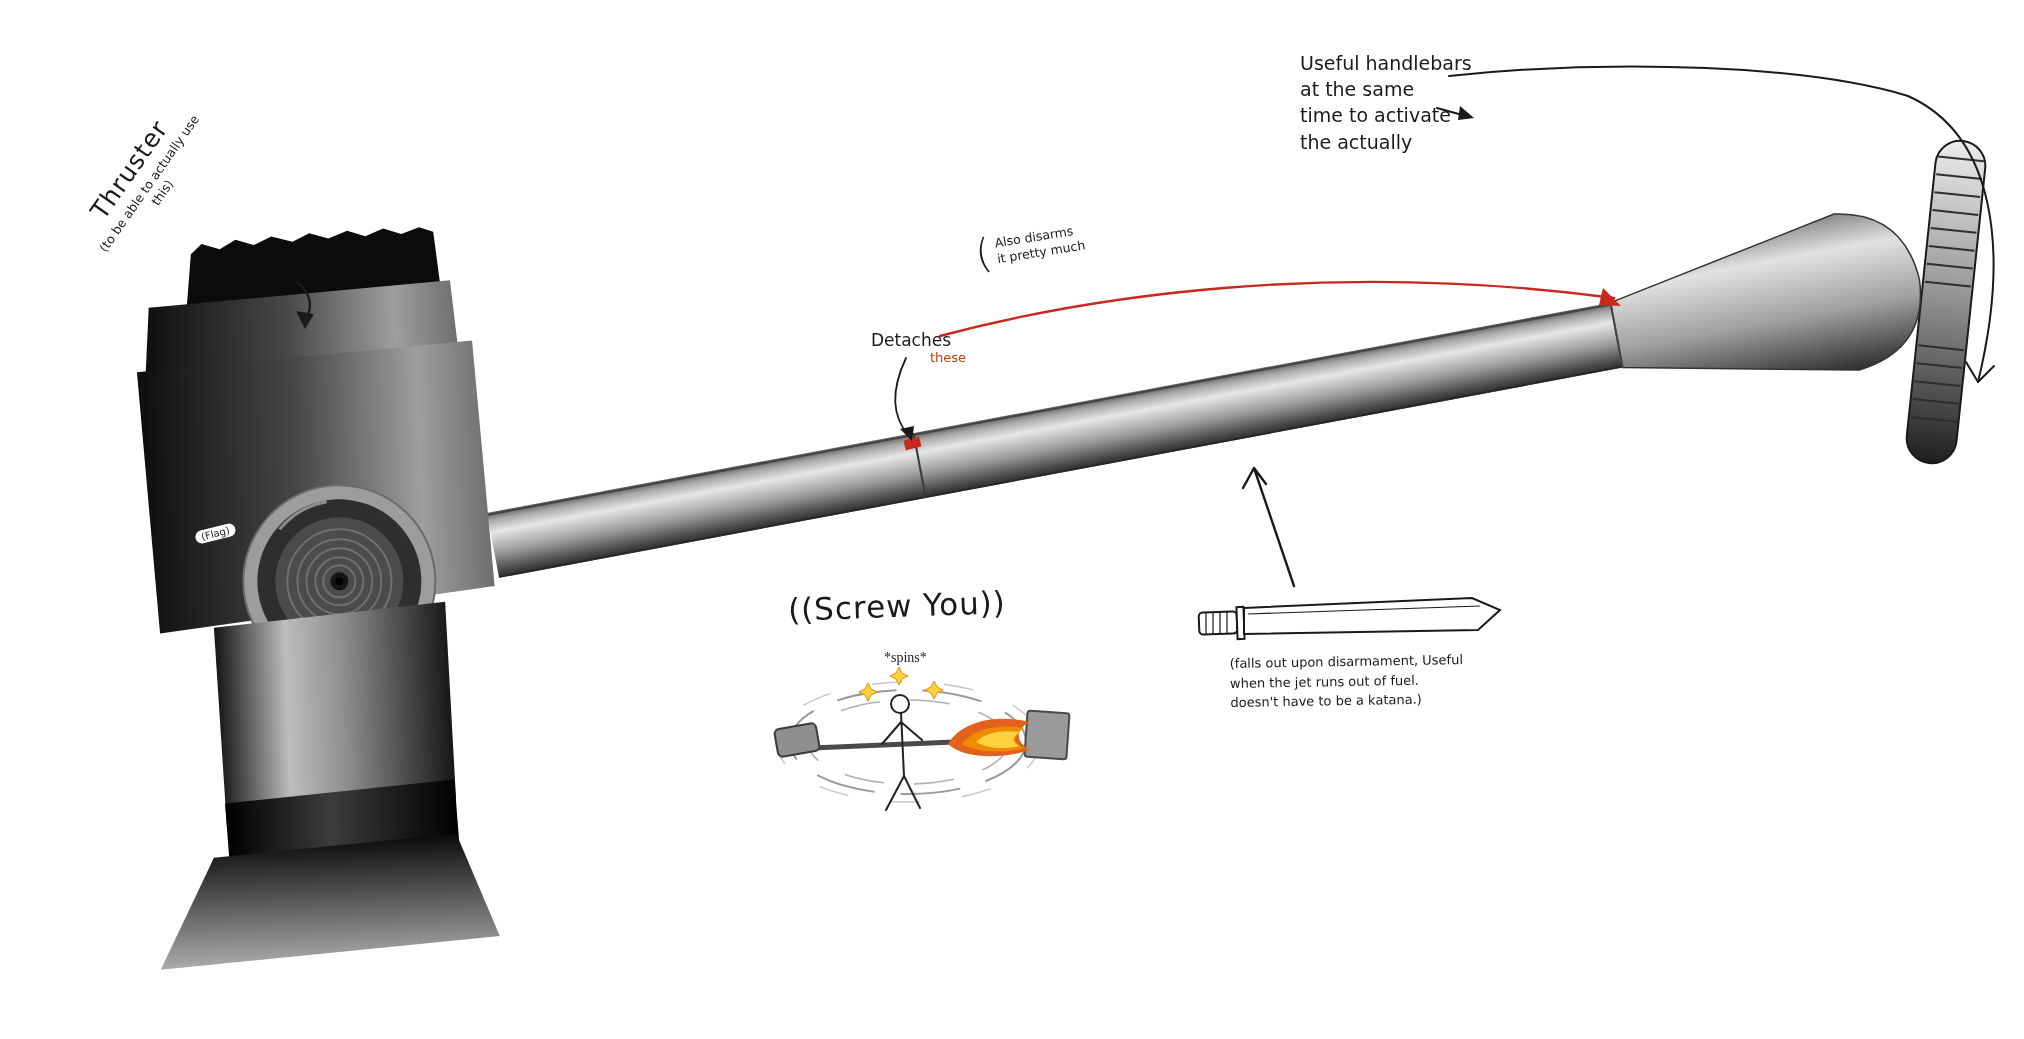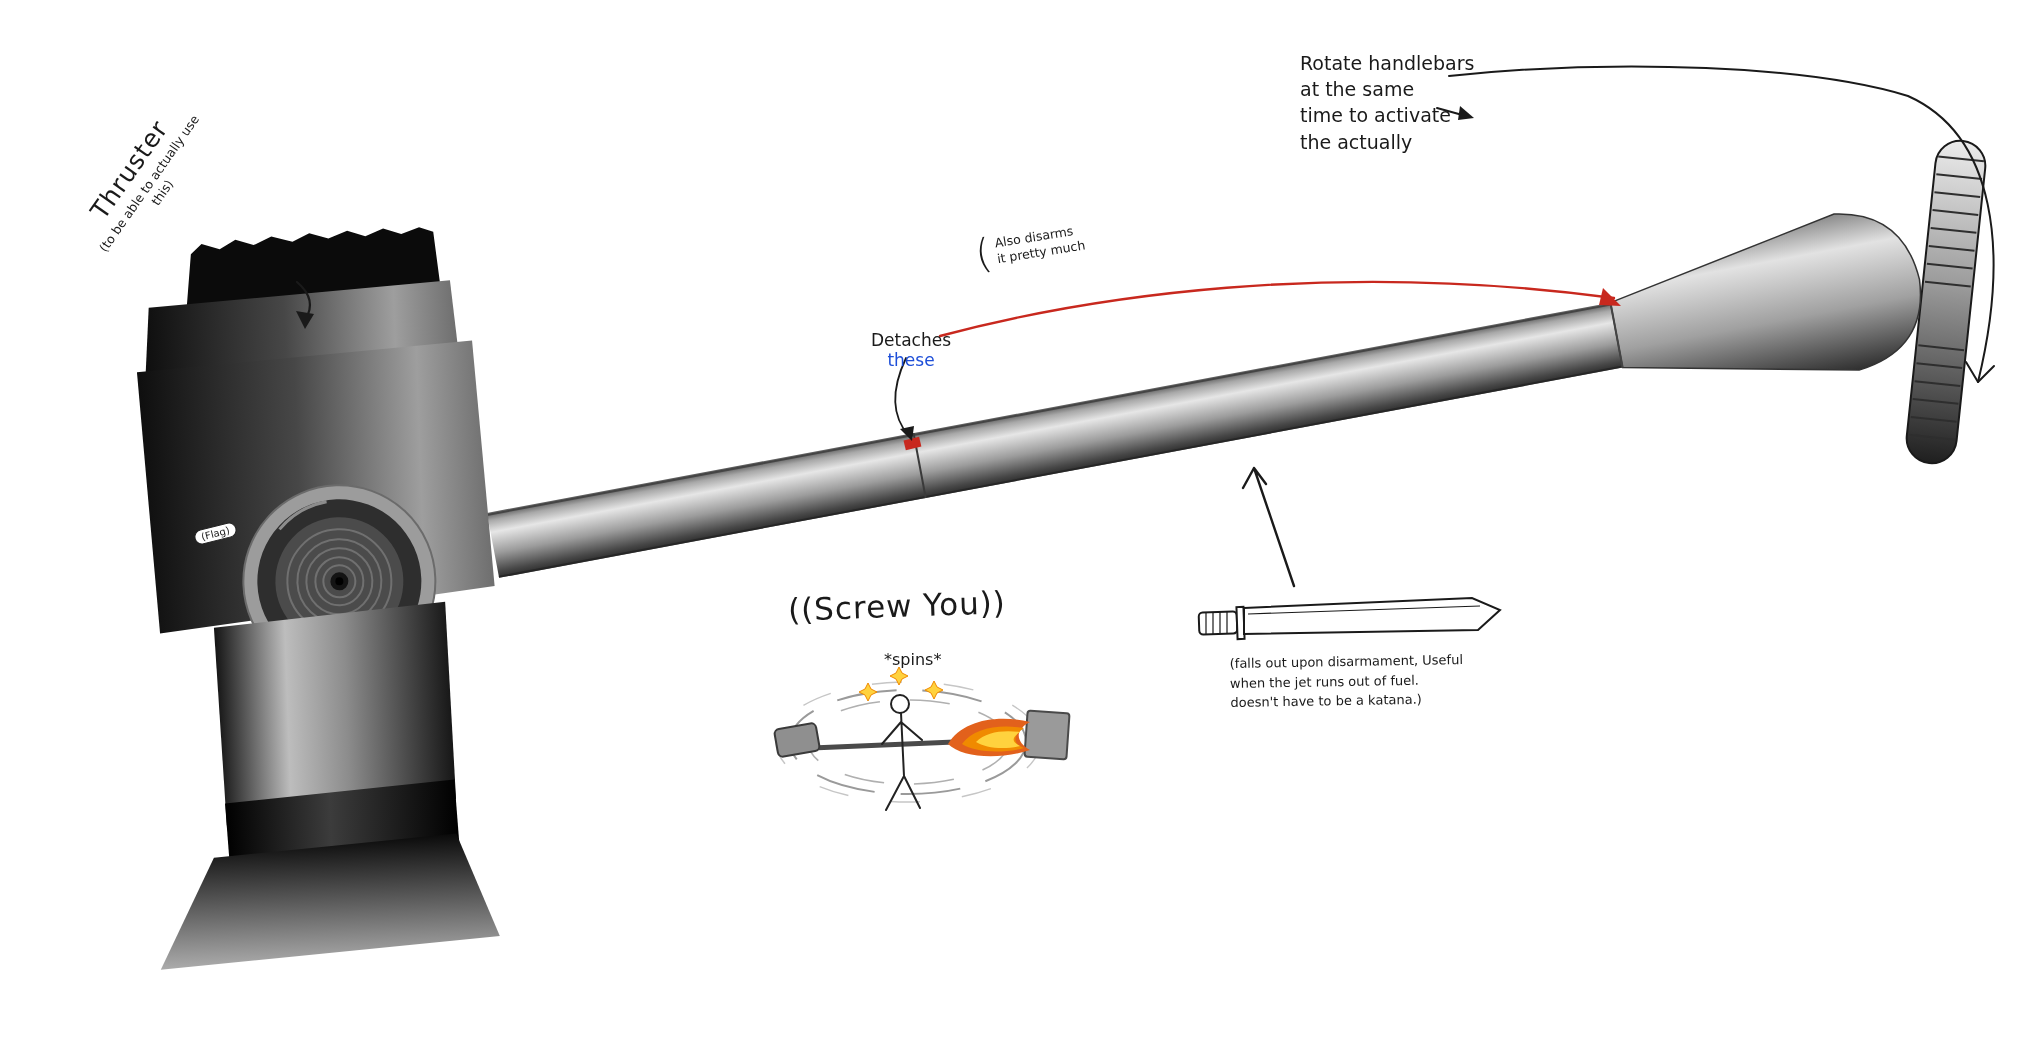--- a/index.html
+++ b/index.html
@@ -10,27 +10,27 @@
     font-family:"DejaVu Sans", sans-serif; color:#1a1a1a;
   }
   .canvas > svg { position:absolute; left:0; top:0; }
   .note { position:absolute; white-space:nowrap; }
   .thruster { left:48px; top:148px; width:190px; text-align:center;
     transform:rotate(-55deg); white-space:normal; }
   .thruster .t1 { font-size:25px; letter-spacing:1px; }
   .thruster .t2 { font-size:12.5px; margin-top:2px; line-height:1.25; }
   .detaches { left:856px; top:298px; width:110px; text-align:center; }
   .detaches .d1 { font-size:17px;margin-top:32px; }
-  .detaches .d2 { font-size:17px; color:#1d4ed8; font-weight:500; }
+  .detaches .d2 { font-size:13px; color:#c2410c; font-weight:500;text-align:right; }
   .also { left:975px; top:228px; transform:rotate(-9deg); display:flex; align-items:center; }
   .also .bracket { font-size:40px; line-height:0.9; margin-right:5px; font-weight:300; }
   .also .lines { font-size:12.5px; line-height:1.3; }
   .rotatebars { left:1300px; top:50px; font-size:19px; line-height:1.38; }
   .screw { left:788px; top:588px; font-size:31px; letter-spacing:1px; transform:rotate(-2deg); }
-  .spins { left:884px; top:650px; font-size:16px; }
+  .spins { left:884px; top:650px; font-size:14px;font-family:Liberation Serif, serif; }
   .swordnote { left:1230px; top:652px; font-size:13px; line-height:1.5; transform:rotate(-1deg); }
   .flagtag { left:194px; top:526px; transform:rotate(-14deg); font-size:10px;
     padding:1px 6px; border:1.5px solid #222; border-radius:8px; background:#fff; }
 </style>
 </head>
 <body>
 
 <div class="canvas">
 
   <svg width="2024" height="1039" viewBox="0 0 2024 1039">
@@ -176,21 +176,21 @@
 
   <div class="note also">
     <span class="bracket">(</span>
     <span class="lines">
       <div>Also disarms</div>
       <div>it pretty much</div>
     </span>
   </div>
 
   <div class="note rotatebars">
-    <div>Rotate handlebars</div>
+    <div>Useful handlebars</div>
     <div>at the same</div>
     <div>time to activate</div>
     <div>the actually</div>
   </div>
 
   <div class="note screw">((Screw You))</div>
   <div class="note spins">*spins*</div>
 
   <div class="note swordnote">
     <div>(falls out upon disarmament, Useful</div>

